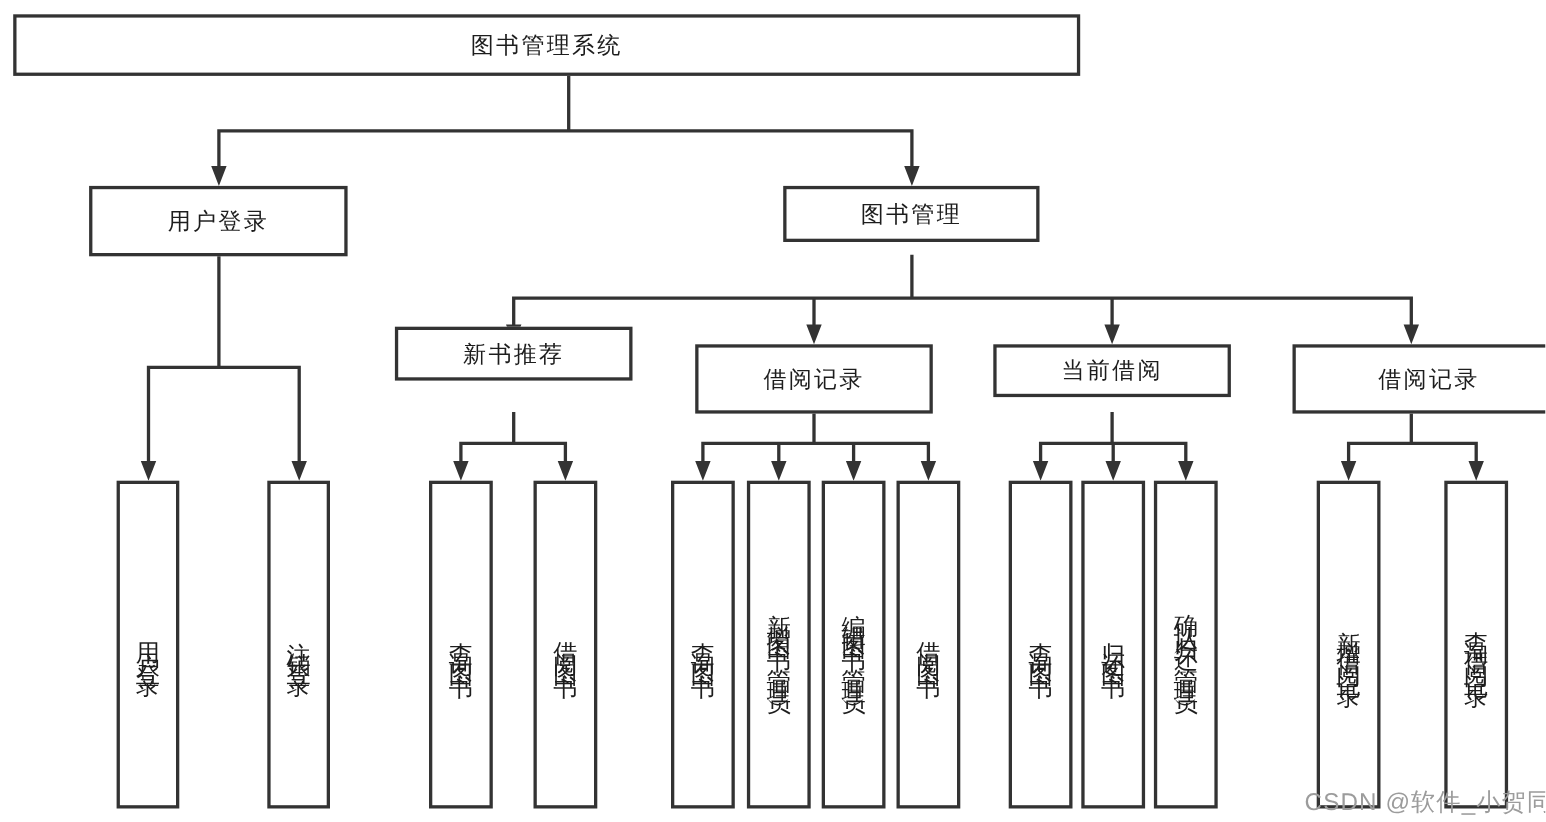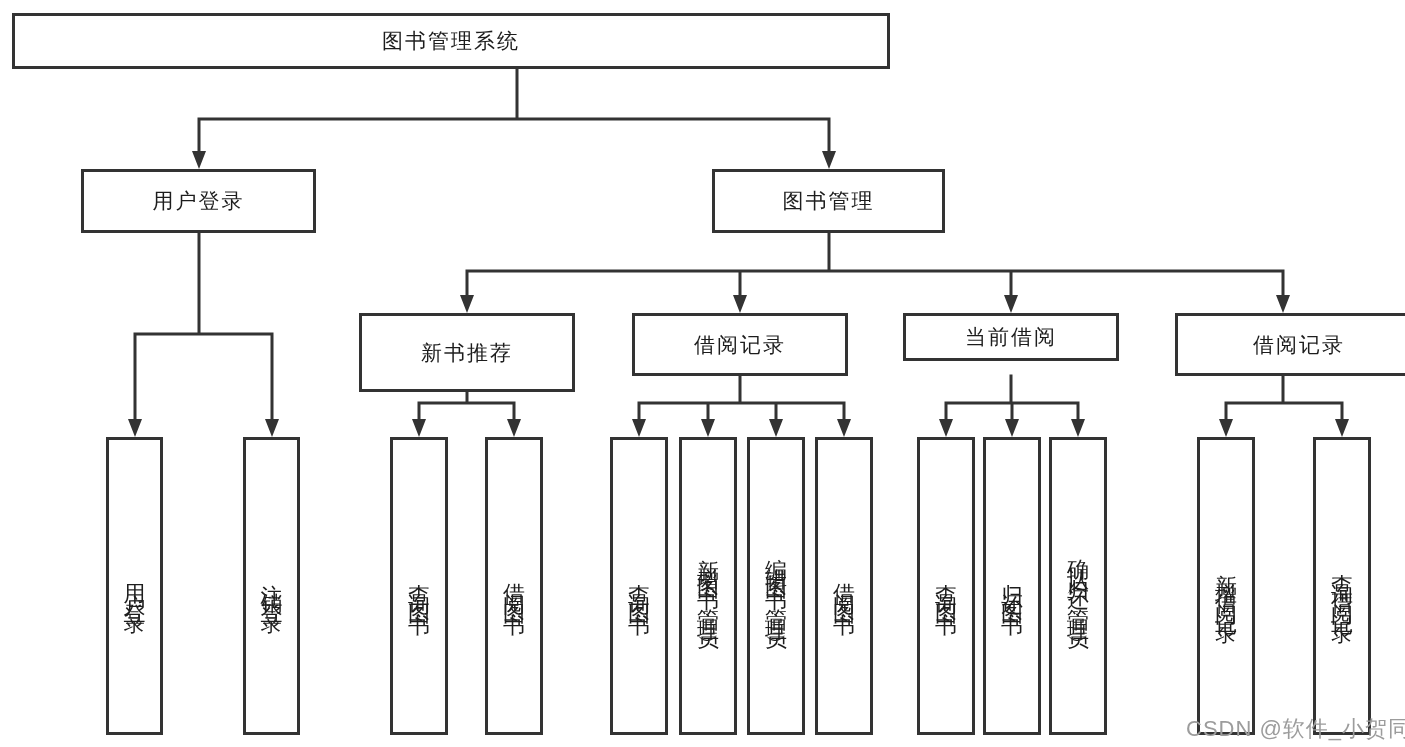--- a/index.html
+++ b/index.html
@@ -109,26 +109,26 @@
              M701 419 L715 419 L708 437 Z
              M769 419 L783 419 L776 437 Z
              M837 419 L851 419 L844 437 Z
              M939 419 L953 419 L946 437 Z
              M1005 419 L1019 419 L1012 437 Z
              M1071 419 L1085 419 L1078 437 Z
              M1219 419 L1233 419 L1226 437 Z
              M1335 419 L1349 419 L1342 437 Z"></path>
   </svg>
 
-  <div class="node hbox" style="left:12px; top:13px; width:878px; height:56px;">图书管理系统</div>
+  <div class="node hbox" style="left:12px; top:13px; width:970px; height:56px;">图书管理系统</div>
 
   <div class="node hbox" style="left:81px; top:169px; width:235px; height:64px;">用户登录</div>
-  <div class="node hbox" style="left:712px; top:169px; width:233px; height:64px;">图书管理</div>
+  <div class="node hbox" style="left:712px; top:169px; width:233px; height:51px;">图书管理</div>
 
-  <div class="node hbox" style="left:359px; top:313px; width:216px; height:79px;">新书推荐</div>
+  <div class="node hbox" style="left:359px; top:297px; width:216px; height:49px;">新书推荐</div>
   <div class="node hbox" style="left:632px; top:313px; width:216px; height:63px;">借阅记录</div>
   <div class="node hbox" style="left:903px; top:313px; width:216px; height:48px;">当前借阅</div>
   <div class="node hbox" style="left:1175px; top:313px; width:248px; height:63px;">借阅记录</div>
 
   <div class="node vbox" style="left:106px; top:437px; width:57px; height:298px;">用户登录</div>
   <div class="node vbox" style="left:243px; top:437px; width:57px; height:298px;">注销登录</div>
 
   <div class="node vbox" style="left:390px; top:437px; width:58px; height:298px;">查询图书</div>
   <div class="node vbox" style="left:485px; top:437px; width:58px; height:298px;">借阅图书</div>
 

